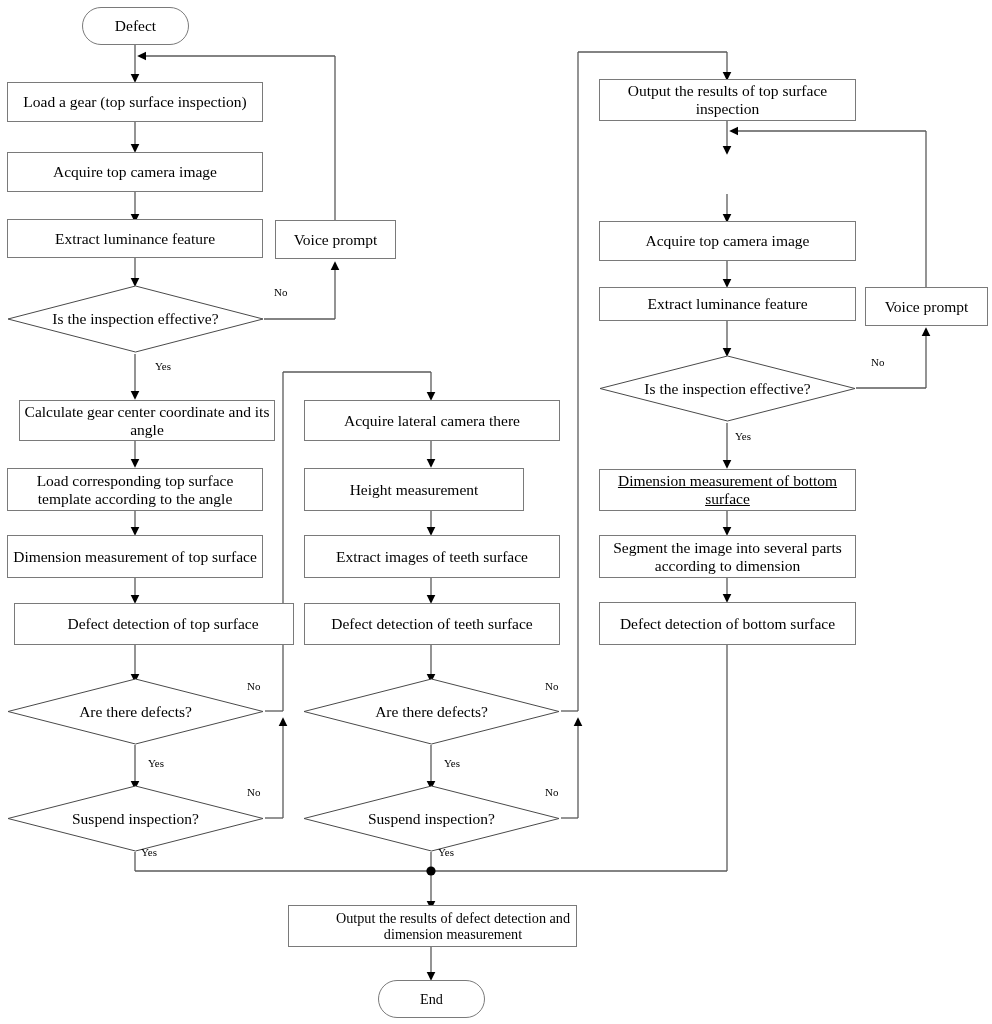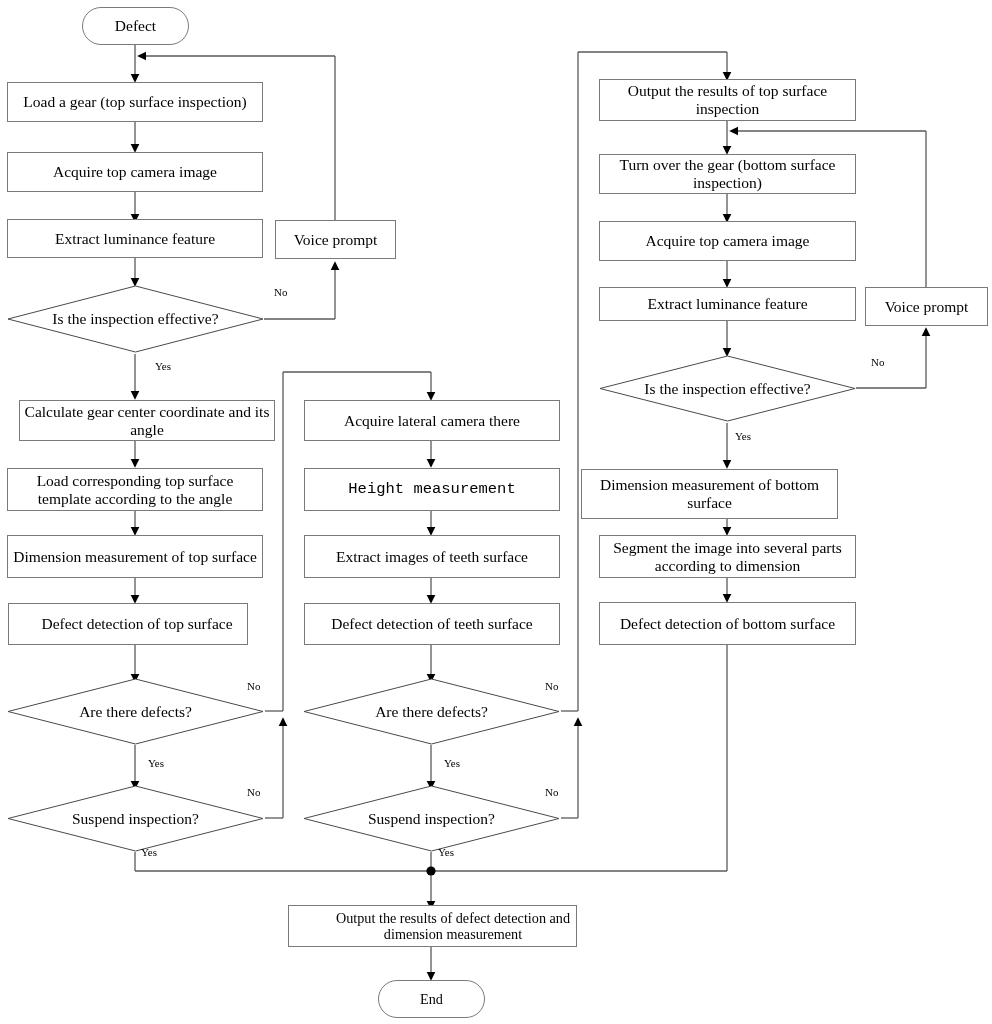--- a/index.html
+++ b/index.html
@@ -131,21 +131,21 @@
   </div>
 
   <div class="node proc" style="left:7px;top:468px;width:256px;height:43px;">
     <span>Load corresponding top surface template according to the angle</span>
   </div>
 
   <div class="node proc" style="left:7px;top:535px;width:256px;height:43px;align-items:center;">
     <span>Dimension measurement of top surface</span>
   </div>
 
-  <div class="node proc" style="left:8px;top:603px;width:240px;height:42px;padding-left:22px;">
+  <div class="node proc" style="left:14px;top:603px;width:280px;height:42px;padding-left:22px;">
     <span>Defect detection of top surface</span>
   </div>
 
   <div class="node diamond" style="left:7px;top:678px;width:257px;height:67px;">
     <svg viewBox="0 0 257 67" preserveAspectRatio="none">
         <polygon points="128.5,1 256,33.5 128.5,66 1,33.5" fill="#fff" stroke="#4a4a4a" stroke-width="1"></polygon>
       </svg>
     <span class="dlabel">Are there defects?</span>
   </div>
 
@@ -153,21 +153,21 @@
     <svg viewBox="0 0 257 67" preserveAspectRatio="none">
         <polygon points="128.5,1 256,33.5 128.5,66 1,33.5" fill="#fff" stroke="#4a4a4a" stroke-width="1"></polygon>
       </svg>
     <span class="dlabel">Suspend inspection?</span>
   </div>
 
   <div class="node proc" style="left:304px;top:400px;width:256px;height:41px;">
     <span>Acquire lateral camera there</span>
   </div>
 
-  <div class="node proc" style="left:304px;top:468px;width:256px;height:43px;font-family:Liberation Mono, monospace;">
+  <div class="node proc" style="left:304px;top:468px;width:220px;height:43px;">
     <span>Height measurement</span>
   </div>
 
   <div class="node proc" style="left:304px;top:535px;width:256px;height:43px;">
     <span>Extract images of teeth surface</span>
   </div>
 
   <div class="node proc" style="left:304px;top:603px;width:256px;height:42px;">
     <span>Defect detection of teeth surface</span>
   </div>
@@ -183,44 +183,41 @@
     <svg viewBox="0 0 257 67" preserveAspectRatio="none">
         <polygon points="128.5,1 256,33.5 128.5,66 1,33.5" fill="#fff" stroke="#4a4a4a" stroke-width="1"></polygon>
       </svg>
     <span class="dlabel">Suspend inspection?</span>
   </div>
 
   <div class="node proc" style="left:599px;top:79px;width:257px;height:42px;">
     <span>Output the results of top surface inspection</span>
   </div>
 
-  <div class="node proc" style="left:599px;top:154px;width:257px;height:40px;">
-    <span>Turn over the gear (bottom surface inspection)</span>
-  </div>
 
   <div class="node proc" style="left:599px;top:221px;width:257px;height:40px;">
     <span>Acquire top camera image</span>
   </div>
 
   <div class="node proc" style="left:599px;top:287px;width:257px;height:34px;">
     <span>Extract luminance feature</span>
   </div>
 
   <div class="node proc" style="left:865px;top:287px;width:123px;height:39px;">
     <span>Voice prompt</span>
   </div>
 
   <div class="node diamond" style="left:599px;top:355px;width:257px;height:67px;">
     <svg viewBox="0 0 257 67" preserveAspectRatio="none">
         <polygon points="128.5,1 256,33.5 128.5,66 1,33.5" fill="#fff" stroke="#4a4a4a" stroke-width="1"></polygon>
       </svg>
     <span class="dlabel">Is the inspection effective?</span>
   </div>
 
-  <div class="node proc" style="left:581px;top:469px;width:257px;height:50px;">
+  <div class="node proc" style="left:599px;top:469px;width:257px;height:42px;text-decoration:underline;">
     <span>Dimension measurement of bottom surface</span>
   </div>
 
   <div class="node proc" style="left:599px;top:535px;width:257px;height:43px;">
     <span>Segment the image into several parts according to dimension</span>
   </div>
 
   <div class="node proc" style="left:599px;top:602px;width:257px;height:43px;">
     <span>Defect detection of bottom surface</span>
   </div>

